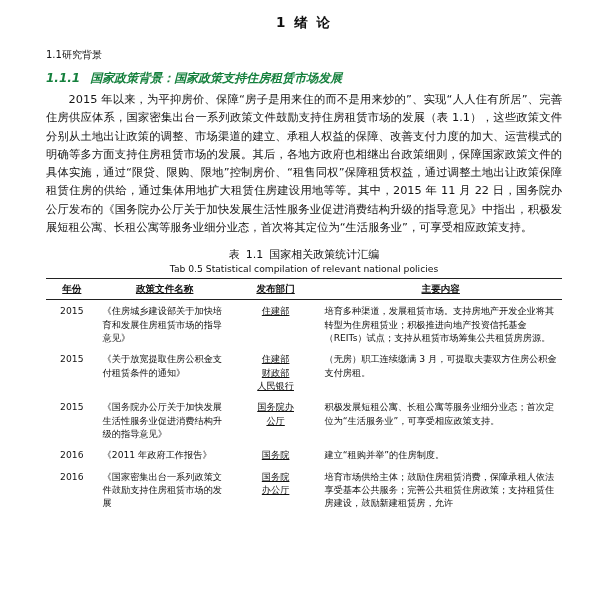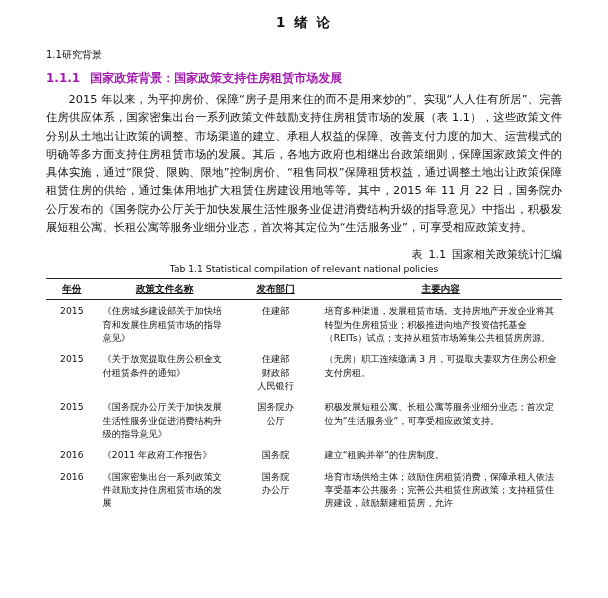--- a/index.html
+++ b/index.html
@@ -32,37 +32,38 @@
   .h2 {
     font-size: 10px;
     margin: 10px 0 4px 0;
     color: #111;
     font-weight: normal;
   }
   .h3 {
     font-size: 12px;
     font-weight: bold;
     margin: 8px 0 4px 0;
-    color: #a21caf;
+    color: #15803d;
+    font-style: italic;
   }
   .h3 .num {
     margin-right: 10px;
     font-weight: bold;
   }
   p.body {
     font-size: 11.3px;
     line-height: 1.62;
     text-align: justify;
     text-justify: inter-ideograph;
     margin: 0 0 3px 0;
     text-indent: 2em;
     color: #141414;
   }
   .tab-caption {
-    text-align: right;
+    text-align: center;
     font-size: 11px;
     margin: 10px 0 1px 0;
     color: #111;
   }
   .tab-caption .cnum { margin: 0 6px; }
   .tab-caption-en {
     text-align: center;
     font-size: 9.2px;
     margin: 0 0 4px 0;
     color: #111;
@@ -88,42 +89,42 @@
     vertical-align: top;
     border: none;
   }
   table.policy tbody tr td {
     border-bottom: none;
   }
   .col-year { width: 10%; text-align: center; }
   .col-name { width: 26%; text-align: left; }
   .col-dept { width: 17%; text-align: center; }
   .col-content { width: 47%; text-align: left; }
-  .cell-center { text-align: center; }
+  .cell-center { text-align: center; text-decoration: underline; }
   .dept-line { display: block; }
 </style>
 </head>
 <body>
 
 <div class="page">
 
   <div class="chapter-title">1  绪  论</div>
 
   <div class="h2">1.1研究背景</div>
 
   <div class="h3">
     <span class="num">1.1.1</span><span>国家政策背景：国家政策支持住房租赁市场发展</span>
   </div>
 
   <p class="body">2015 年以来，为平抑房价、保障“房子是用来住的而不是用来炒的”、实现“人人住有所居”、完善住房供应体系，国家密集出台一系列政策文件鼓励支持住房租赁市场的发展（表 1.1），这些政策文件分别从土地出让政策的调整、市场渠道的建立、承租人权益的保障、改善支付力度的加大、运营模式的明确等多方面支持住房租赁市场的发展。其后，各地方政府也相继出台政策细则，保障国家政策文件的具体实施，通过“限贷、限购、限地”控制房价、“租售同权”保障租赁权益，通过调整土地出让政策保障租赁住房的供给，通过集体用地扩大租赁住房建设用地等等。其中，2015 年 11 月 22 日，国务院办公厅发布的《国务院办公厅关于加快发展生活性服务业促进消费结构升级的指导意见》中指出，积极发展短租公寓、长租公寓等服务业细分业态，首次将其定位为“生活服务业”，可享受相应政策支持。</p>
 
   <div class="tab-caption">
     <span>表</span><span class="cnum">1.1</span><span>国家相关政策统计汇编</span>
   </div>
-  <div class="tab-caption-en">Tab 1.1   Statistical compilation of relevant national policies</div>
+  <div class="tab-caption-en">Tab 0.5   Statistical compilation of relevant national policies</div>
 
   <table class="policy">
     <thead>
       <tr>
         <th class="col-year">年份</th>
         <th class="col-name">政策文件名称</th>
         <th class="col-dept">发布部门</th>
         <th class="col-content">主要内容</th>
       </tr>
     </thead>

